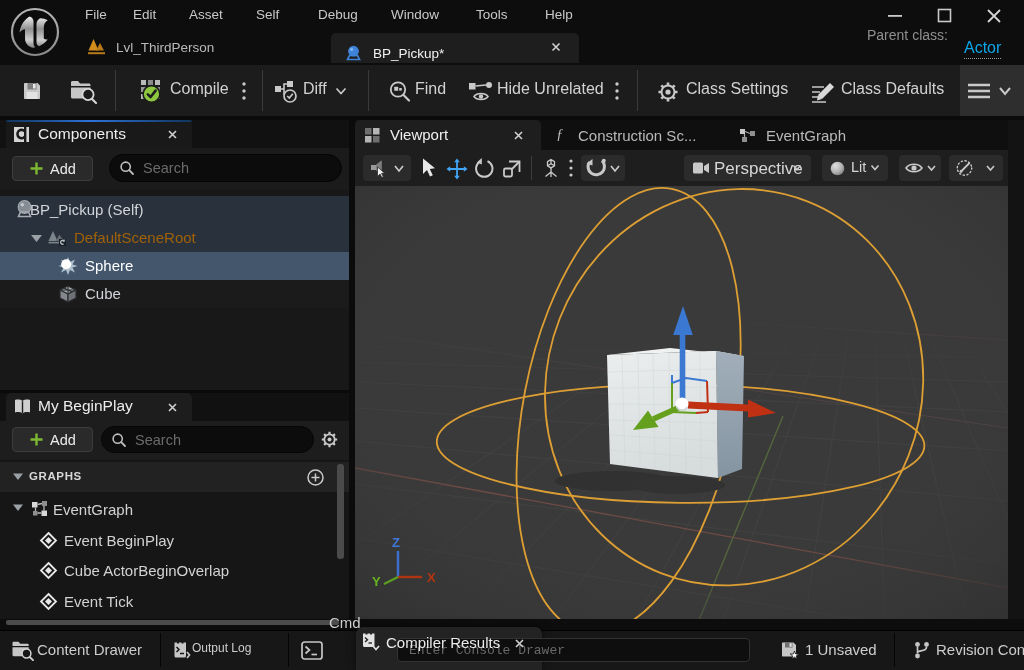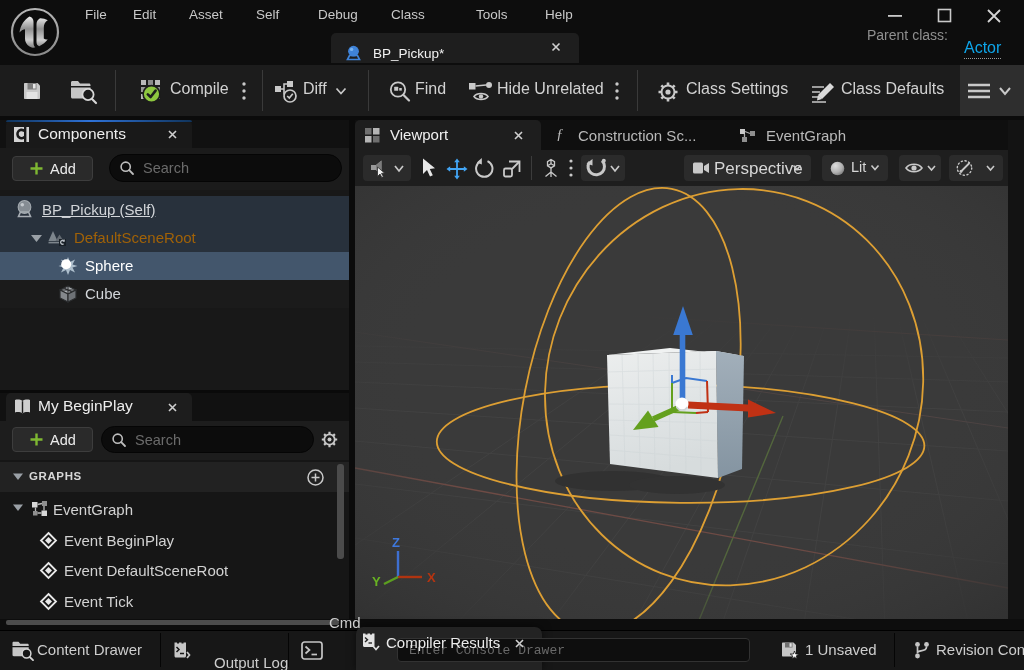--- a/index.html
+++ b/index.html
@@ -15,21 +15,21 @@
 <body>
 <div id="stage">
 
 <div class="abs" style="left:0;top:0;width:1024px;height:32px;background:#0d0d0d;"></div>
 
 <div class="abs mtxt" style="left:85px;top:7px;">File</div>
 <div class="abs mtxt" style="left:133px;top:7px;">Edit</div>
 <div class="abs mtxt" style="left:189px;top:7px;">Asset</div>
 <div class="abs mtxt" style="left:256px;top:7px;">Self</div>
 <div class="abs mtxt" style="left:318px;top:7px;">Debug</div>
-<div class="abs mtxt" style="left:391px;top:7px;">Class</div>
+<div class="abs mtxt" style="left:391px;top:7px;">Window</div>
 <div class="abs mtxt" style="left:476px;top:7px;">Tools</div>
 <div class="abs mtxt" style="left:545px;top:7px;">Help</div>
 
 <svg class="abs" style="left:884px;top:6px;" width="132" height="20" viewBox="0 0 132 20">
   <rect x="4" y="9" width="14" height="1.8" fill="#c9c9c9"></rect>
   <rect x="54.5" y="3.5" width="12" height="12" fill="none" stroke="#c9c9c9" stroke-width="1.6"></rect>
   <path d="M104 4 L116 16 M116 4 L104 16" stroke="#d4d4d4" stroke-width="1.8"></path>
 </svg>
 
 <div class="abs" style="left:0;top:32px;width:1024px;height:31px;background:#0d0d0d;"></div>
@@ -44,20 +44,28 @@
     </linearGradient>
     <linearGradient id="uring" x1="0" y1="0" x2="0" y2="1">
       <stop offset="0" stop-color="#b5b5b5"></stop>
           <stop offset="1" stop-color="#8a8a8a"></stop>
     </linearGradient>
   </defs>
   <circle cx="26" cy="26" r="23" fill="#0c0c0c" stroke="url(#uring)" stroke-width="2.2"></circle>
   <path fill="url(#ulogo)" d="M20.5 10.5 C15.5 13.5 11.5 19 10.5 26.5 C12.5 24.2 14.3 23.2 16 23.2 L16 32.5 C16 36 17.5 38.6 20.5 40.4 C22.8 41.8 25 42 26.3 41.3 C25.1 40.2 24.5 38.8 24.5 36.7 L24.5 15.8 C24.5 13.2 23.3 11.3 20.5 10.5 Z M31 12.2 C28.7 13.6 27.5 15.6 27.5 18.2 L27.5 36 C27.5 38.1 28.5 39.6 30.2 40.2 C33.8 38.6 36.8 36.2 38.8 33.3 C37.3 33.7 35.8 33.4 34.8 32.4 L34.8 21.5 C34.8 18.3 36.2 15.7 38.8 14.2 C36.4 12.8 33.7 12.1 31 12.2 Z"></path>
 </svg>
 
+<div class="abs row" style="left:86px;top:32px;height:30px;">
+  <svg width="21" height="22" viewBox="0 0 21 22">
+    <path d="M7.5 3 L12.5 14.5 L2.5 14.5 Z" fill="#d28e1d"></path>
+    <path d="M14 7 L18 14.5 L10 14.5 Z" fill="#b87a18"></path>
+    <rect x="2" y="16.2" width="17" height="2" fill="#b87a18"></rect>
+  </svg>
+  <div style="color:#b9b9b9;font-size:13.5px;margin-left:9px;">Lvl_ThirdPerson</div>
+</div>
 
 <div class="abs" style="left:331px;top:33px;width:248px;height:30px;background:#1e1e1e;border-radius:5px 5px 0 0;"></div>
 <div class="abs row" style="left:344px;top:33px;height:40px;">
   <svg width="19" height="19" viewBox="0 0 19 19">
     <circle cx="9.5" cy="7.2" r="5.4" fill="#3f83d8"></circle>
     <circle cx="7.6" cy="5.4" r="1.7" fill="#78b3f0"></circle>
     <path d="M5.5 11.5 L13.5 11.5 L15.5 15.5 L3.5 15.5 Z" fill="none" stroke="#3f83d8" stroke-width="1.7"></path>
   </svg>
   <div style="color:#f2f2f2;font-size:13.5px;margin-left:10px;">BP_Pickup*</div>
 </div>
@@ -204,21 +212,21 @@
 <div class="abs" style="left:0px;top:196px;width:349px;height:56px;background:#28313c;"></div>
 <div class="abs" style="left:0px;top:252px;width:349px;height:28px;background:#43566c;"></div>
 <div class="abs" style="left:0px;top:280px;width:349px;height:28px;background:#1b1b1b;"></div>
 
 <svg class="abs" style="left:14px;top:199px;" width="21" height="21" viewBox="0 0 21 21">
   <circle cx="10.5" cy="8" r="6" fill="none" stroke="#a7adb3" stroke-width="1.8"></circle>
   <circle cx="10.5" cy="8" r="6" fill="#858c93"></circle>
   <circle cx="8.3" cy="5.8" r="1.8" fill="#c2c7cc"></circle>
   <path d="M6.5 13 L14.5 13 L16.5 17.5 L4.5 17.5 Z" fill="none" stroke="#a7adb3" stroke-width="1.6"></path>
 </svg>
-<div class="abs" style="left:42px;top:201px;color:#d2d5d9;font-size:15px;text-decoration:underline;">BP_Pickup (Self)</div>
+<div class="abs" style="left:30px;top:201px;color:#d2d5d9;font-size:15px;">BP_Pickup (Self)</div>
 
 <svg class="abs" style="left:30px;top:233px;" width="13" height="10" viewBox="0 0 13 10">
   <path d="M1 2 L12 2 L6.5 9 Z" fill="#9aa0a6"></path>
 </svg>
 <svg class="abs" style="left:47px;top:228px;" width="20" height="19" viewBox="0 0 20 19">
   <path d="M6 3 L10.5 13 L1.5 13 Z" fill="#7d858c"></path>
   <path d="M12.5 6.5 L16.5 13 L8.5 13 Z" fill="#646b72"></path>
   <rect x="1.5" y="13.8" width="15" height="1.6" fill="#7d858c"></rect>
   <rect x="12" y="11" width="7" height="7" fill="#181f26"></rect>
   <path d="M17 12.8 C16.3 12.2 15.2 12.1 14.4 12.7 C13.5 13.4 13.4 14.7 14.1 15.5 C14.7 16.2 15.8 16.4 16.6 15.9" fill="none" stroke="#b9bfc5" stroke-width="1.3"></path>
@@ -301,21 +309,21 @@
 
 <svg class="abs" style="left:39px;top:531px;" width="19" height="19" viewBox="0 0 19 19">
   <path d="M9.5 2 L17 9.5 L9.5 17 L2 9.5 Z" fill="none" stroke="#e8e8e8" stroke-width="1.8"></path>
   <path d="M9.5 6 L13 9.5 L9.5 13 L6 9.5 Z" fill="#e8e8e8"></path>
 </svg>
 <div class="abs" style="left:64px;top:532px;color:#d2d2d2;font-size:15px;">Event BeginPlay</div>
 <svg class="abs" style="left:39px;top:561px;" width="19" height="19" viewBox="0 0 19 19">
   <path d="M9.5 2 L17 9.5 L9.5 17 L2 9.5 Z" fill="none" stroke="#e8e8e8" stroke-width="1.8"></path>
   <path d="M9.5 6 L13 9.5 L9.5 13 L6 9.5 Z" fill="#e8e8e8"></path>
 </svg>
-<div class="abs" style="left:64px;top:562px;color:#d2d2d2;font-size:15px;">Event DefaultSceneRoot</div>
+<div class="abs" style="left:64px;top:562px;color:#d2d2d2;font-size:15px;">Cube ActorBeginOverlap</div>
 <svg class="abs" style="left:39px;top:592px;" width="19" height="19" viewBox="0 0 19 19">
   <path d="M9.5 2 L17 9.5 L9.5 17 L2 9.5 Z" fill="none" stroke="#e8e8e8" stroke-width="1.8"></path>
   <path d="M9.5 6 L13 9.5 L9.5 13 L6 9.5 Z" fill="#e8e8e8"></path>
 </svg>
 <div class="abs" style="left:64px;top:593px;color:#d2d2d2;font-size:15px;">Event Tick</div>
 
 <div class="abs" style="left:349px;top:120px;width:6px;height:510px;background:#0b0b0b;"></div>
 <div class="abs" style="left:355px;top:120px;width:653px;height:499px;background:#0f0f0f;"></div>
 
 <div class="abs" style="left:355px;top:120px;width:186px;height:30px;background:#1e1e1e;border-radius:5px 5px 0 0;"></div>
@@ -562,21 +570,21 @@
   <path d="M18.7 17 L22 20.2" stroke="#d4d4d4" stroke-width="1.8" stroke-linecap="round"></path>
 </svg>
 <div class="abs" style="left:37px;top:641px;color:#cdcdcd;font-size:15px;">Content Drawer</div>
 
 <svg class="abs" style="left:172px;top:640px;" width="20" height="20" viewBox="0 0 20 20">
   <path d="M2.5 4.5 L2.5 2.5 L5 2.5 L5 3.5 L7 3.5 L7 2.5 L9.5 2.5 L9.5 3.5 L11.5 3.5 L11.5 2.5 L14 2.5 L14 4.5 L14 16 C14 16.8 13.4 17.5 12.6 17.5 L3.9 17.5 C3.1 17.5 2.5 16.8 2.5 16 Z" fill="#c6c6c6"></path>
   <path d="M4.5 7 L7 9.5 L4.5 12" fill="none" stroke="#171717" stroke-width="1.5"></path>
   <path d="M8 13.5 L12 13.5" stroke="#171717" stroke-width="1.5"></path>
   <path d="M15 12 L17.5 15 L15 18" fill="none" stroke="#c6c6c6" stroke-width="1.7"></path>
 </svg>
-<div class="abs" style="left:214px;top:641px;color:#cdcdcd;font-size:15px;margin-top:13px;">Output Log</div>
+<div class="abs" style="left:192px;top:641px;color:#cdcdcd;font-size:12px;">Output Log</div>
 
 <svg class="abs" style="left:301px;top:641px;" width="22" height="19" viewBox="0 0 22 19">
   <rect x="1" y="1" width="20" height="17" rx="2.5" fill="none" stroke="#c6c6c6" stroke-width="1.7"></rect>
   <path d="M4.5 5.5 L8.5 9 L4.5 12.5" fill="none" stroke="#c6c6c6" stroke-width="1.7"></path>
   <path d="M10.5 13.5 L16 13.5" stroke="#c6c6c6" stroke-width="1.7"></path>
 </svg>
 <div class="abs" style="left:329px;top:614px;color:#cdcdcd;font-size:15px;z-index:6;">Cmd</div>
 
 <div class="abs" style="left:356px;top:627px;width:186px;height:43px;background:#232323;border-radius:7px 7px 0 0;box-shadow:0 0 10px rgba(0,0,0,0.55);"></div>
 

